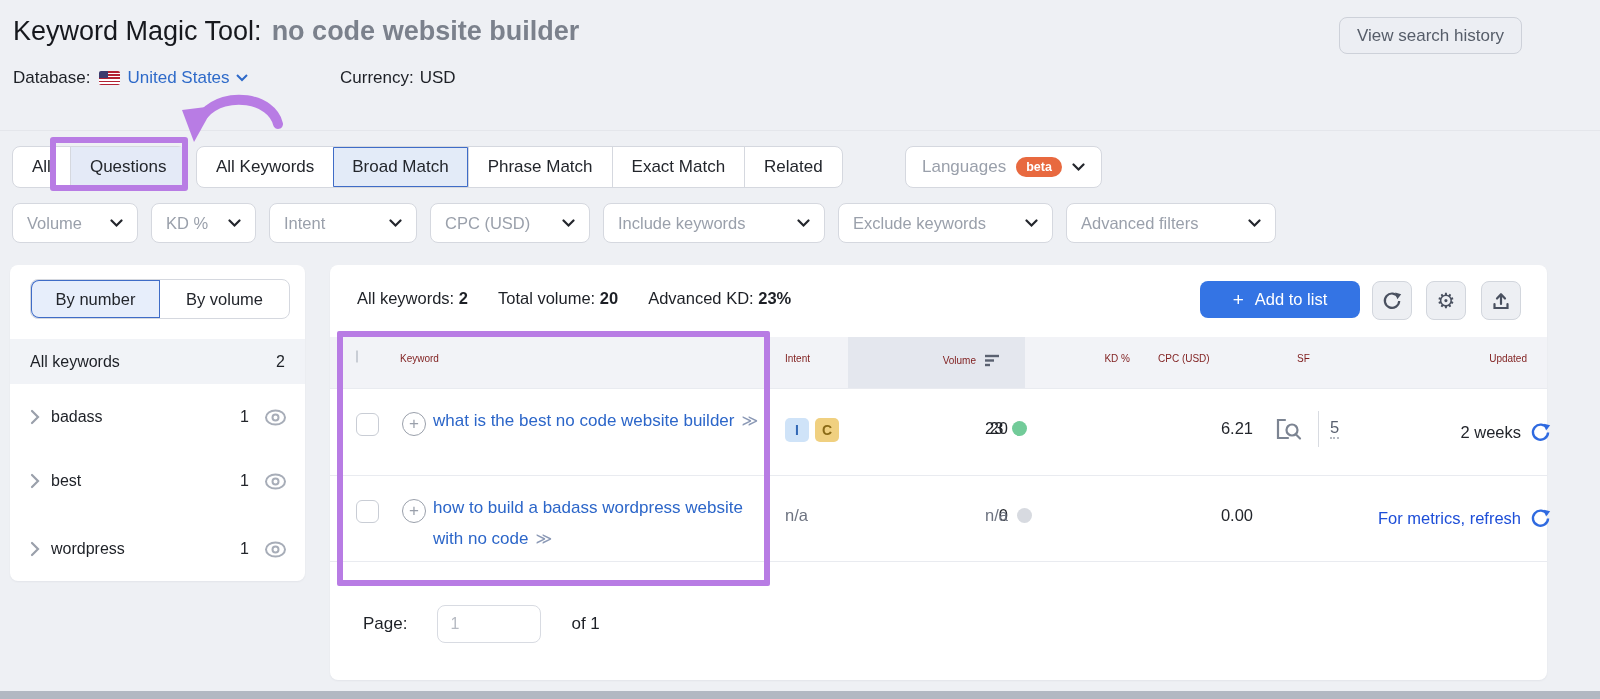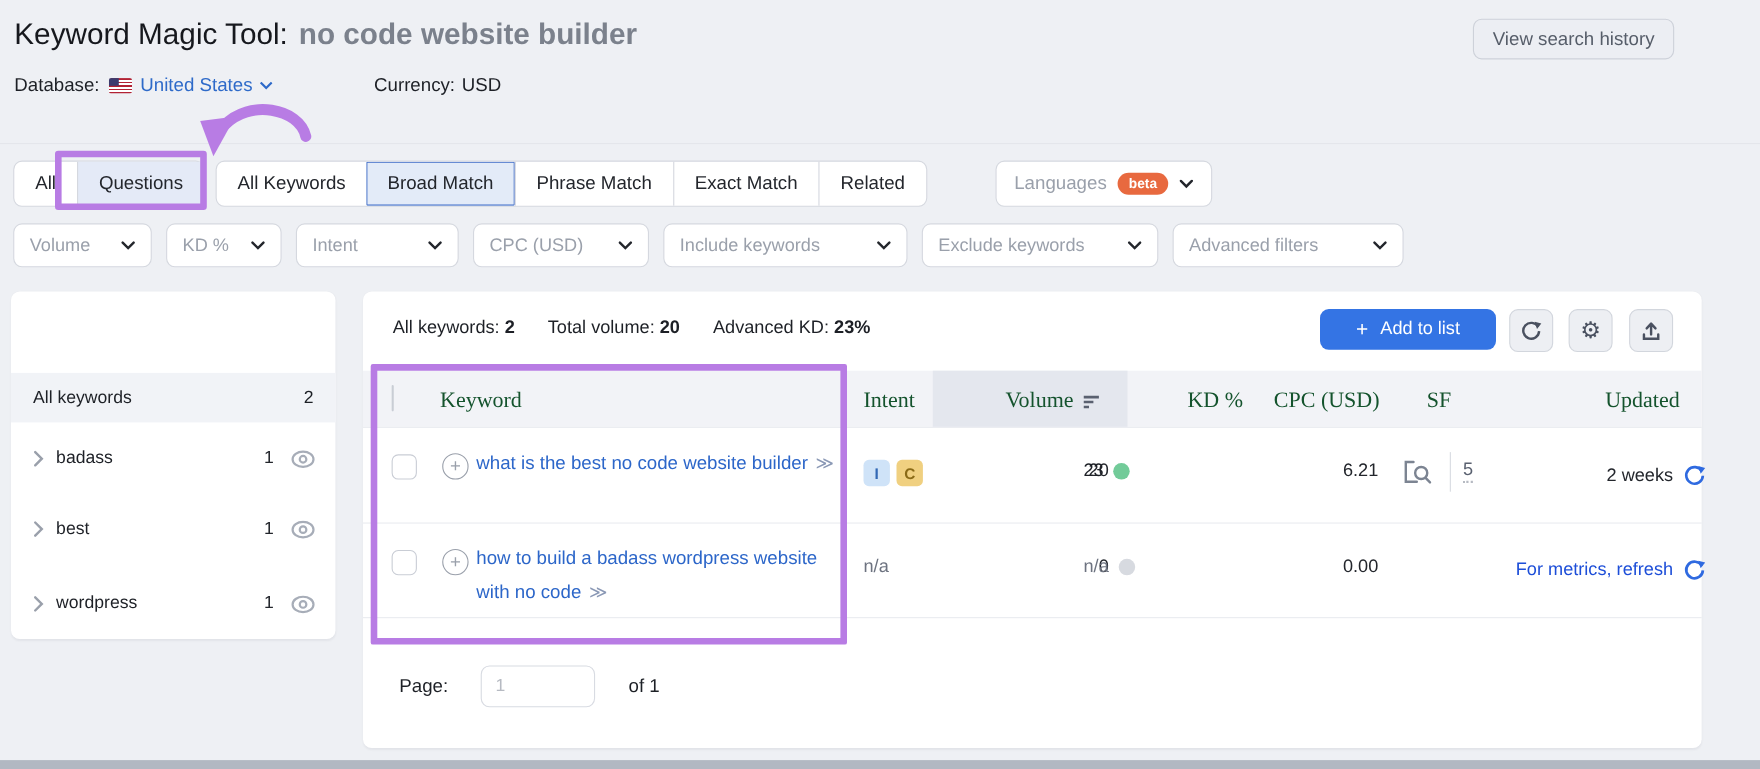--- a/index.html
+++ b/index.html
@@ -63,21 +63,21 @@
   .stats b{font-weight:700;}
   .addlist{position:absolute;left:870px;top:16px;width:160px;height:37px;background:#3474e4;border-radius:8px;color:#fff;
            display:flex;align-items:center;justify-content:center;gap:11px;font-size:16.5px;cursor:pointer;}
   .addlist .plus{font-size:19px;font-weight:400;}
   .iconbtn{position:absolute;top:16px;width:38px;height:37px;background:#edeff3;border:1px solid #d2d6dd;border-radius:8px;
            display:flex;align-items:center;justify-content:center;cursor:pointer;color:#4a5160;}
   .ib1{left:1042px;} .ib2{left:1096px;} .ib3{left:1151px;}
   .gear-glyph{font-size:21px;line-height:1;color:#4a5160;}
 
   
-  .thead{position:absolute;left:0;top:72px;width:1217px;height:51px;background:#f2f3f7;font-size:20px;color:#14532d;font-family:Liberation Serif, serif;}
+  .thead{position:absolute;left:0;top:72px;width:1217px;height:51px;background:#f2f3f7;font-size:10px;color:#7f1d1d;}
   .vol-hl{position:absolute;left:518px;top:0;width:177px;height:51px;background:#e4e7ee;}
   .th{position:absolute;top:16px;}
   .checkbox{width:21px;height:21px;border:1px solid #c9cdd5;border-radius:6px;background:#fff;cursor:pointer;}
   .trow{position:absolute;left:0;width:1217px;border-top:1px solid #e9ebf0;font-size:16.5px;}
   .r1{top:123px;height:87px;} .r2{top:210px;height:85px;border-bottom:1px solid #e9ebf0;}
   .row-check{position:absolute;left:26px;top:24px;}
   .pluscirc{position:absolute;left:72px;top:23px;width:22px;height:22px;border:1.6px solid #9aa0ab;border-radius:50%;
             color:#9aa0ab;display:flex;align-items:center;justify-content:center;font-size:17px;cursor:pointer;}
   .kw{position:absolute;left:103px;top:16px;width:335px;font-size:17px;line-height:31px;color:#2c66c9;cursor:pointer;}
   .dblchev{color:#8a98b5;margin-left:7px;font-size:16px;letter-spacing:-2px;}
@@ -199,20 +199,24 @@
     </div>
     <div class="pill" style="width:180px">
       <span>Advanced filters</span>
       <svg width="13" height="9">
           <path d="M1.5 1.5 L6.5 6.5 L11.5 1.5" stroke="#23262c" stroke-width="2.2" fill="none" stroke-linecap="round"></path>
         </svg>
     </div>
   </div>
 
   <div class="panel sidebar">
+    <div class="sbtoggle">
+      <div class="sbseg active">By number</div>
+      <div class="sbseg">By volume</div>
+    </div>
     <div class="sb-allrow">
       <span>All keywords</span>
       <span>2</span>
     </div>
 
     <div class="sb-item" style="top:120px">
       <svg width="10" height="16">
           <path d="M2 2 L8 8 L2 14" stroke="#9aa0ab" stroke-width="2.2" fill="none" stroke-linecap="round"></path>
         </svg>
       <span class="lbl">badass</span>

